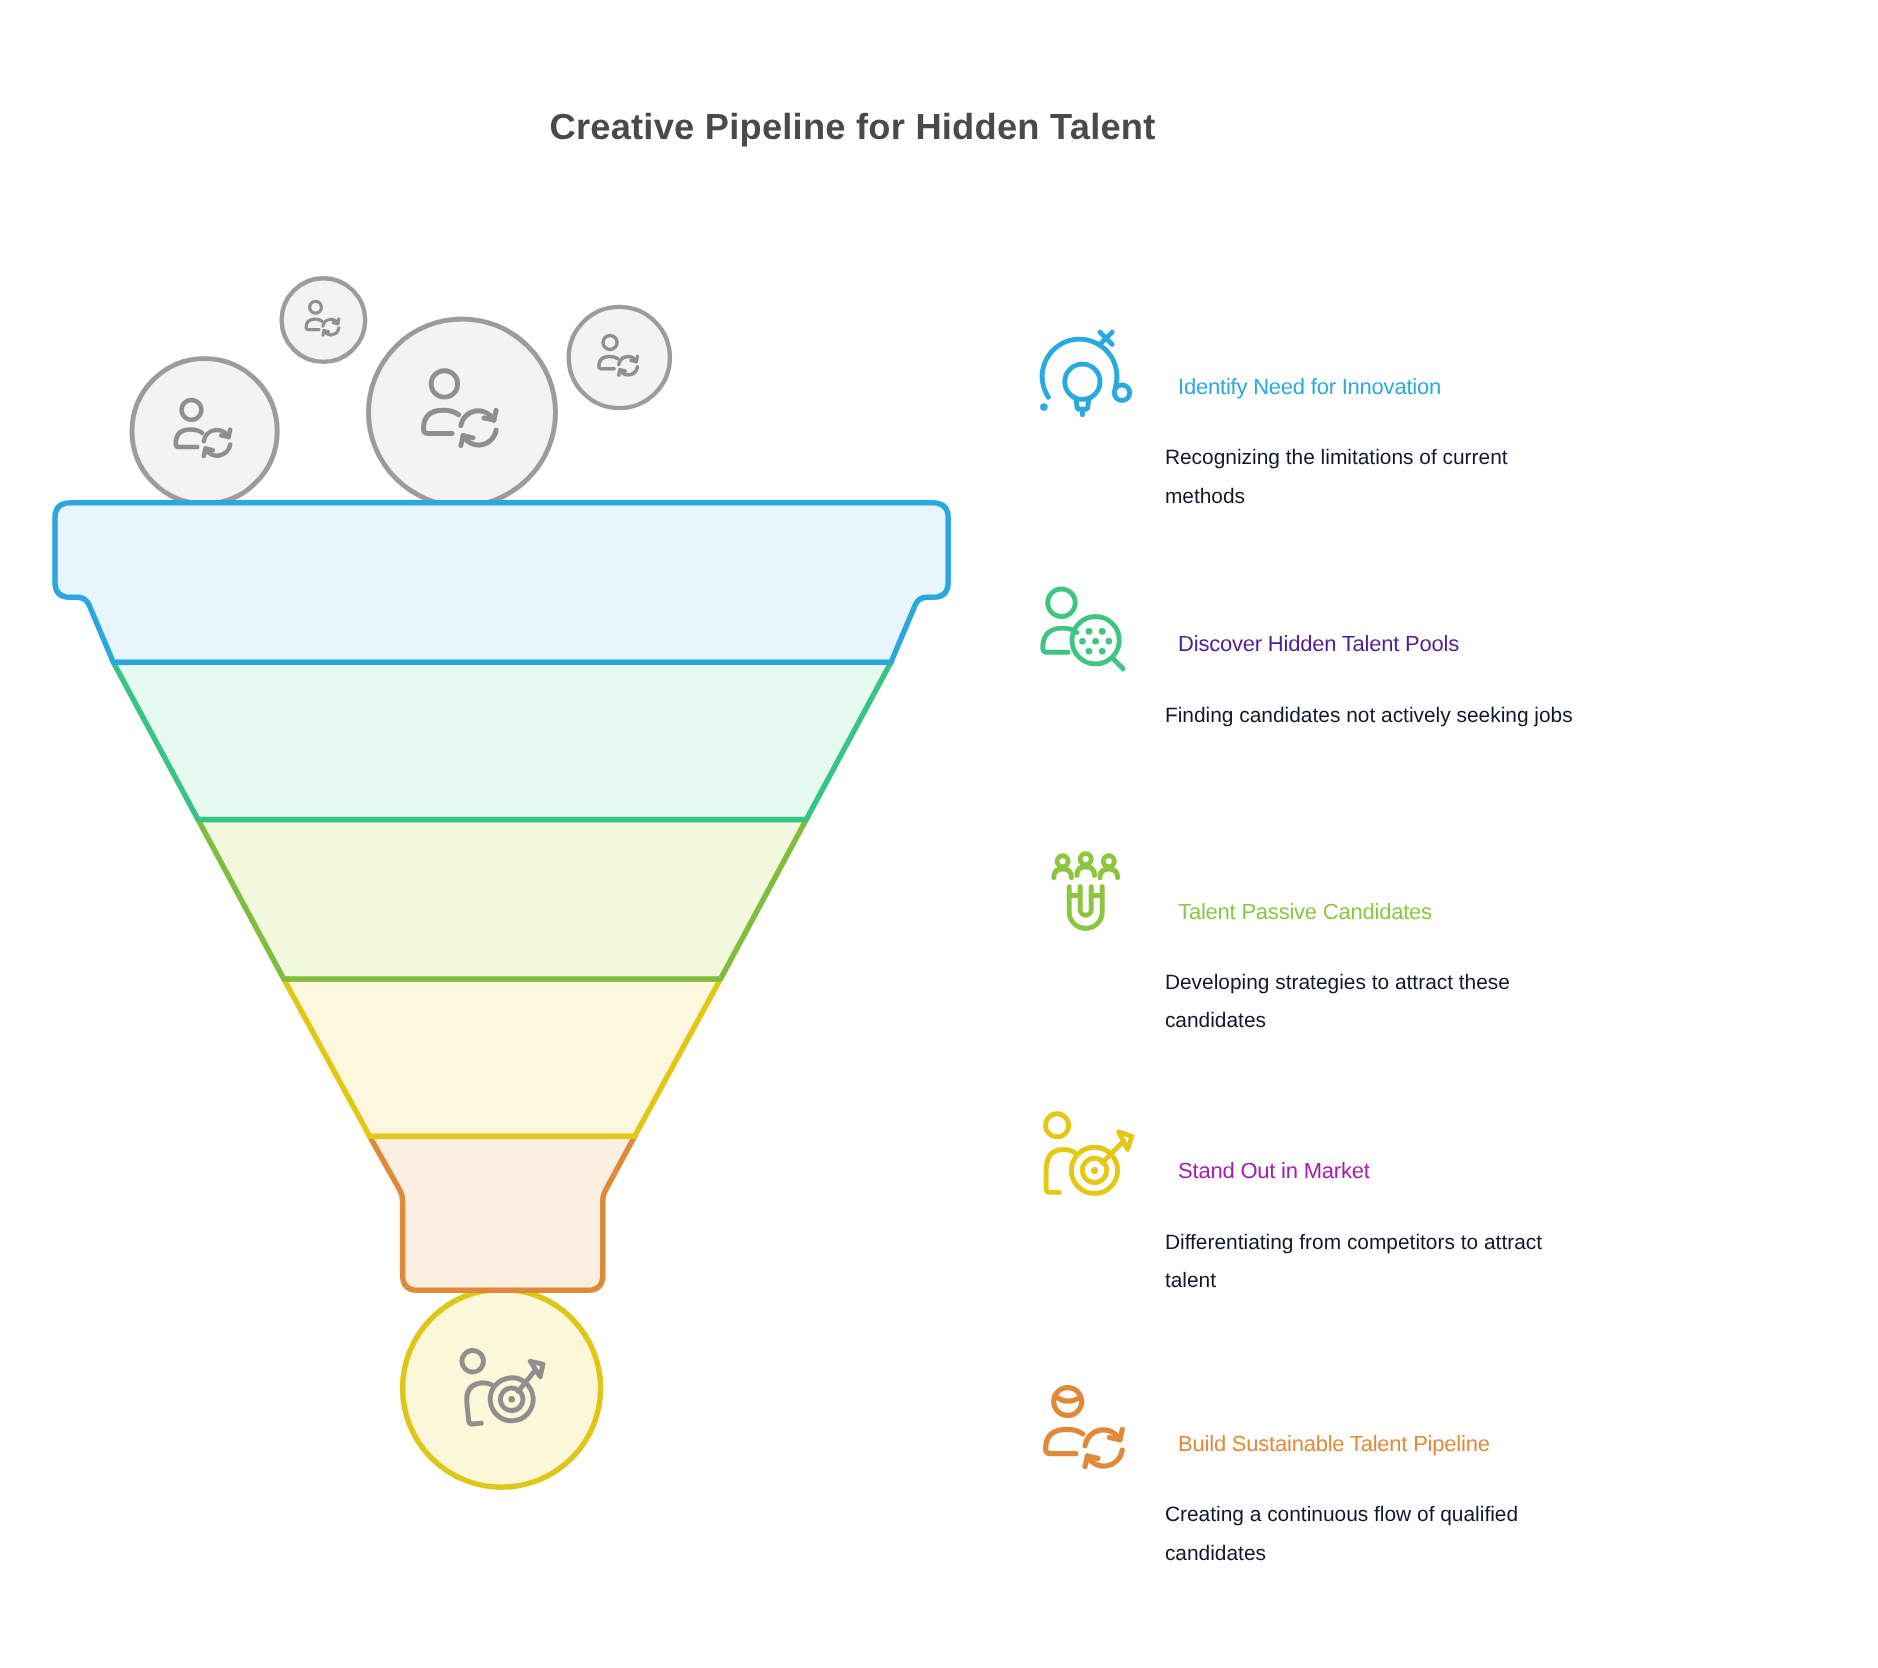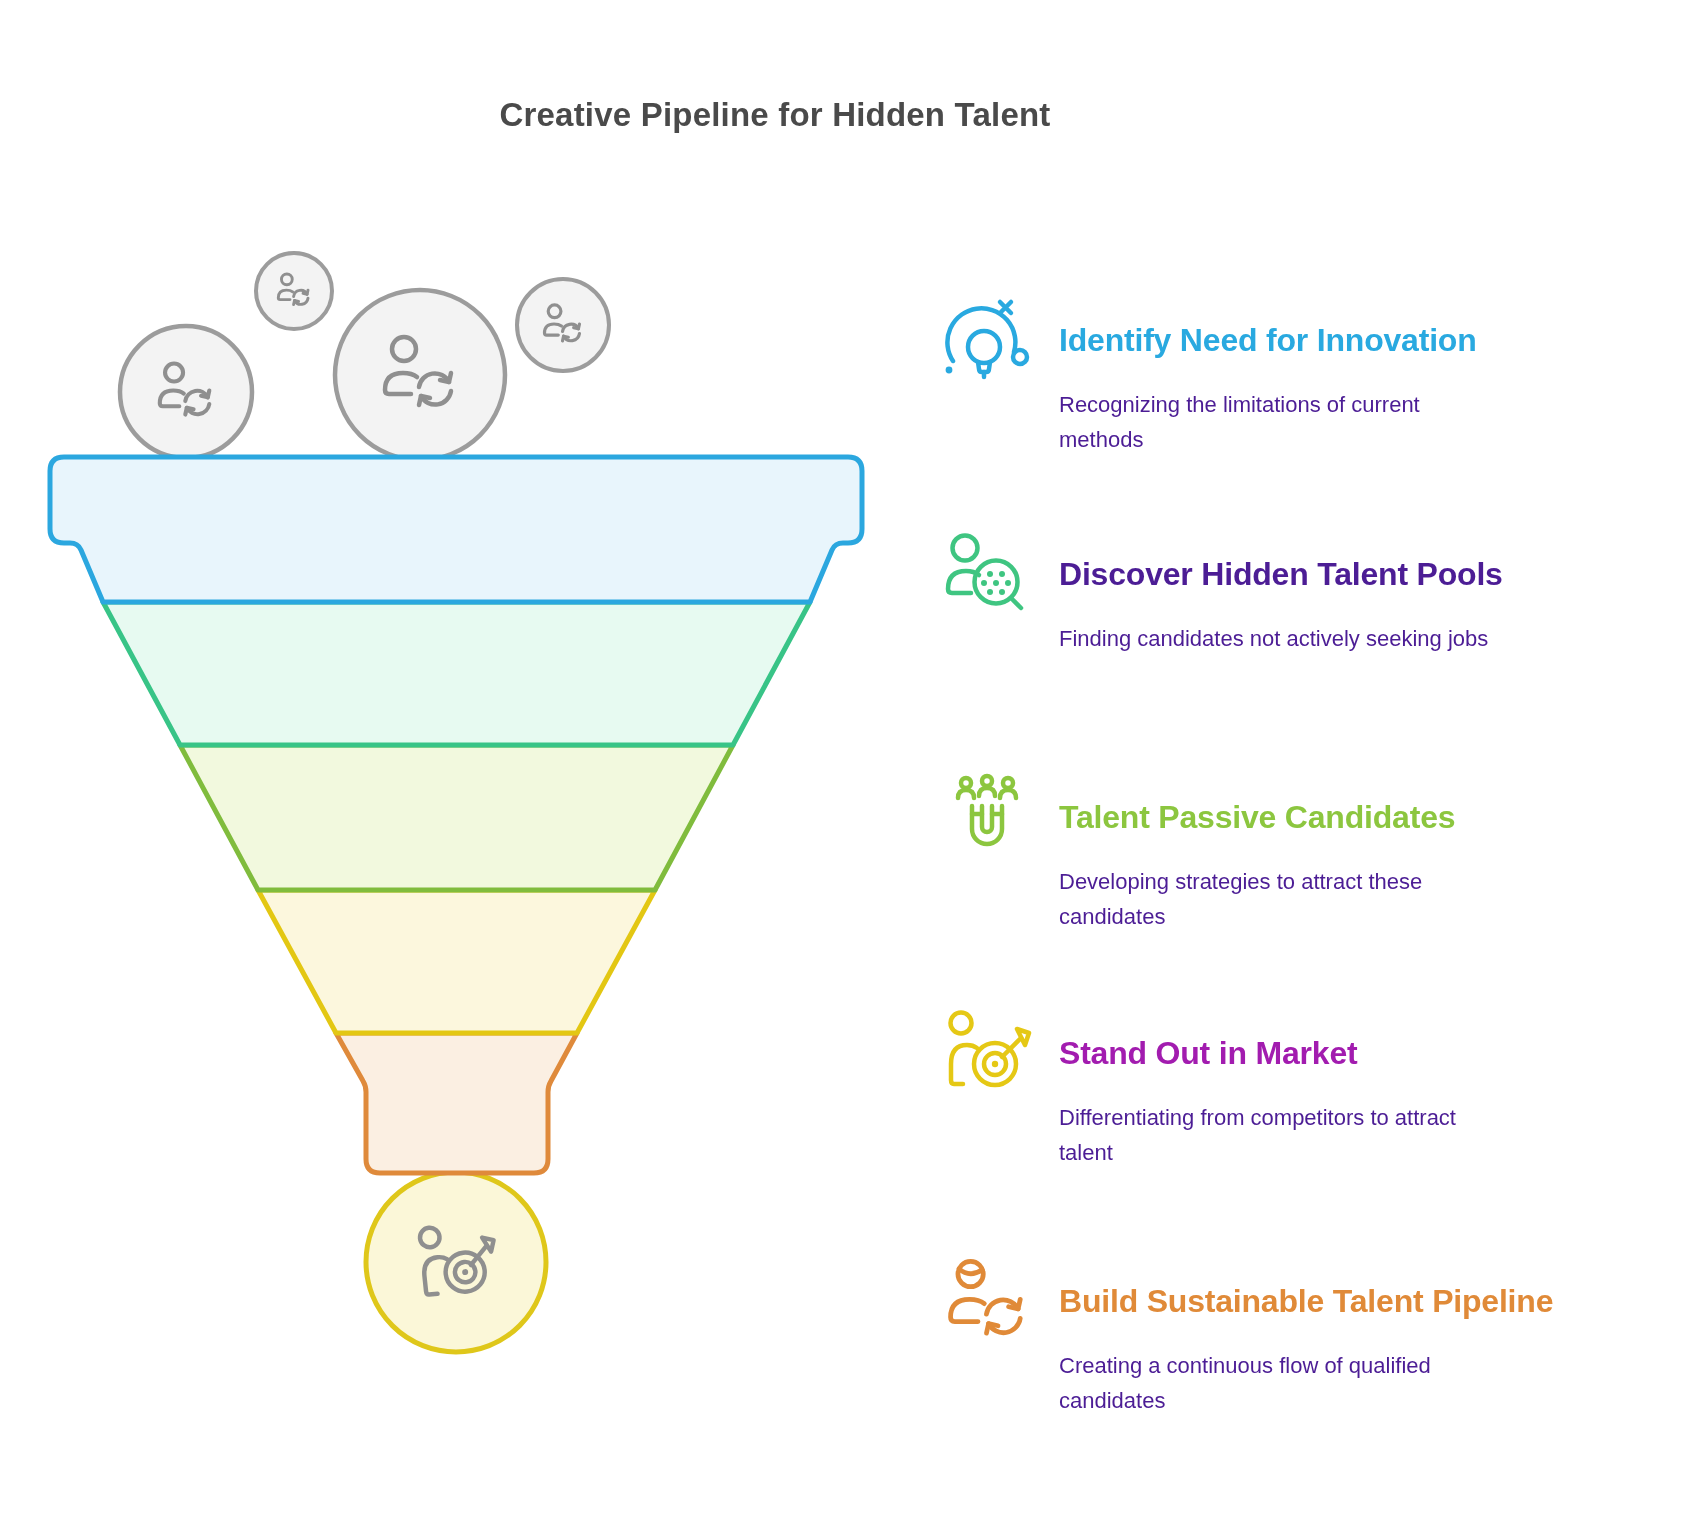--- a/index.html
+++ b/index.html
@@ -25,31 +25,31 @@
   .step {
     position: absolute;
     left: 940px;
     display: flex;
     align-items: flex-start;
     gap: 24px;
   }
   .step-icon { width: 95px; height: 95px; flex: 0 0 95px; }
   .step-body { width: 570px; padding-top: 27px; }
   .step-title {
-    margin: 0;
-    font-size: 32px; font-weight: 700;
+    margin: 12px;
+    font-size: 20px; font-weight: 400;
     line-height: 40px;
     letter-spacing: -0.2px;
     white-space: nowrap;
   }
   .step-desc {
     margin: 27px 0 0 0;
-    font-size: 22px;
+    font-size: 19px;
     line-height: 35px;
-    color: #4c1d95;
+    color: #0f172a;
     white-space: pre-line;
   }
 </style>
 </head>
 <body>
 
 <div class="canvas">
 
   <h1 class="page-heading" style="color: rgb(74, 74, 74);">Creative Pipeline for Hidden Talent</h1>
 

